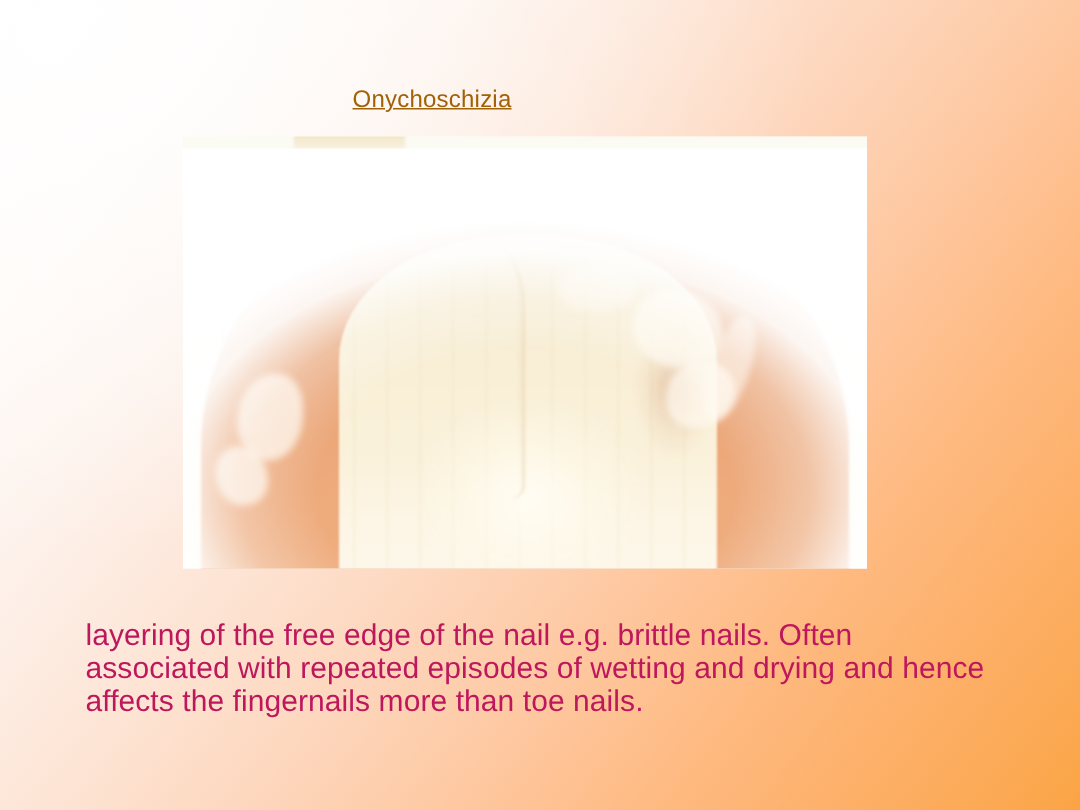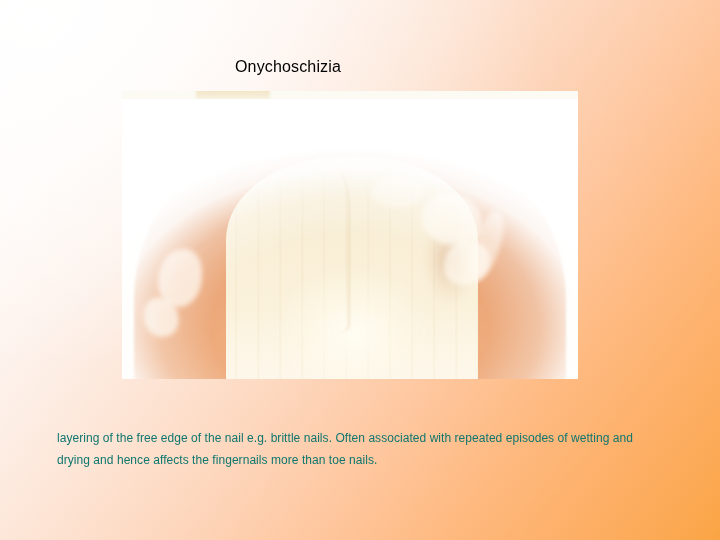--- a/index.html
+++ b/index.html
@@ -48,23 +48,24 @@
 
   
   .title {
     position: absolute;
     top: 57px;
     left: 0;
     width: 576px;
     text-align: center;
     font-size: 16px;
     line-height: 20px;
-    color: #000000;
+    color: #a16207;
     letter-spacing: 0.15px;
     white-space: nowrap;
+    text-decoration: underline;
   }
 
   
   .photo-frame {
     position: absolute;
     left: 122px;
     top: 91px;
     width: 456px;
     height: 288px;
     overflow: hidden;
@@ -218,25 +219,25 @@
     height: 96px;
     border-radius: 46% 54% 42% 58%;
     background: radial-gradient(closest-side, rgba(196,130,86,0.38) 0%, rgba(205,146,102,0.12) 60%, rgba(210,152,108,0) 100%);
     filter: blur(3px);
   }
 
   
   .body-text {
     position: absolute;
     left: 57px;
-    top: 427px;
+    top: 413px;
     width: 608px;
-    font-size: 12px;
+    font-size: 20px;
     line-height: 22.2px;
-    color: #0f766e;
+    color: #be185d;
     letter-spacing: 0.05px;
   }
 </style>
 </head>
 <body>
 
 <div class="slide">
 
   <div class="slide-bg"></div>
   <div class="slide-bg-tint"></div>

